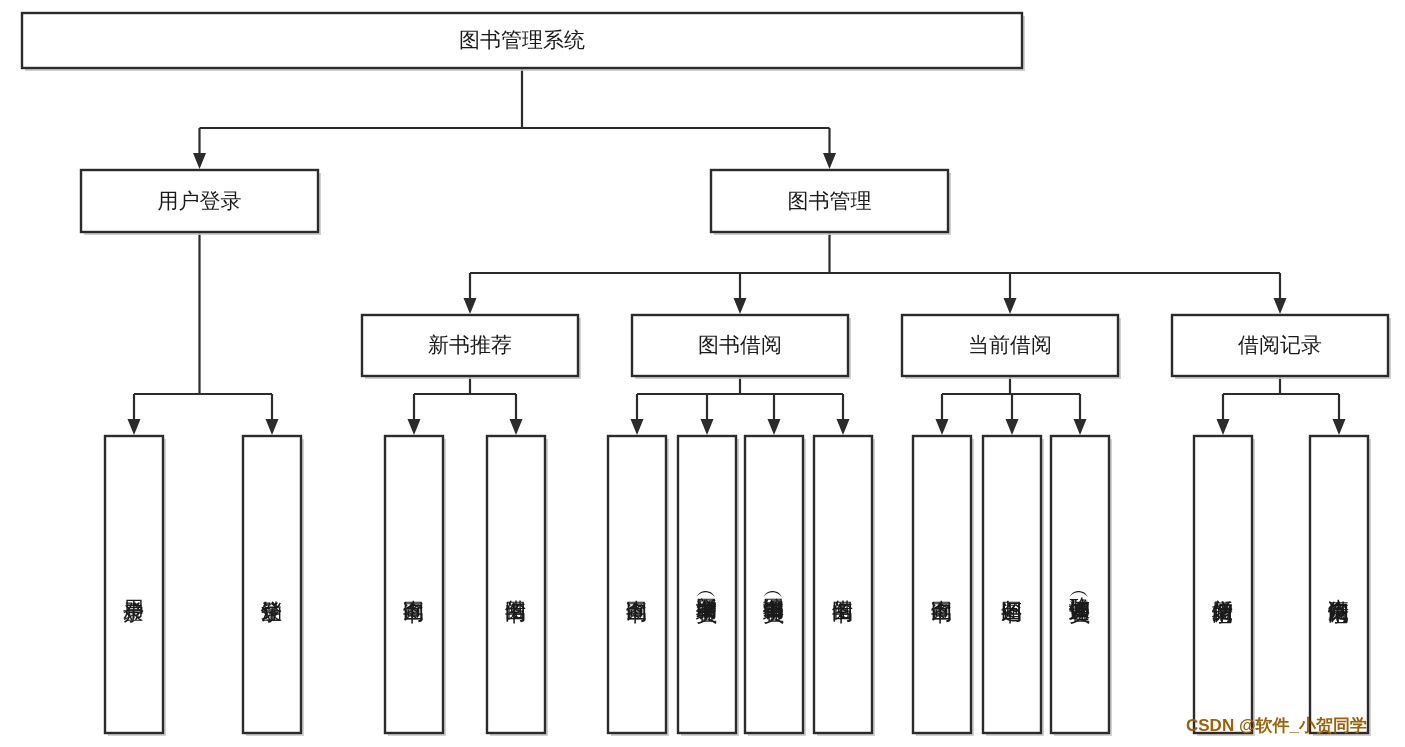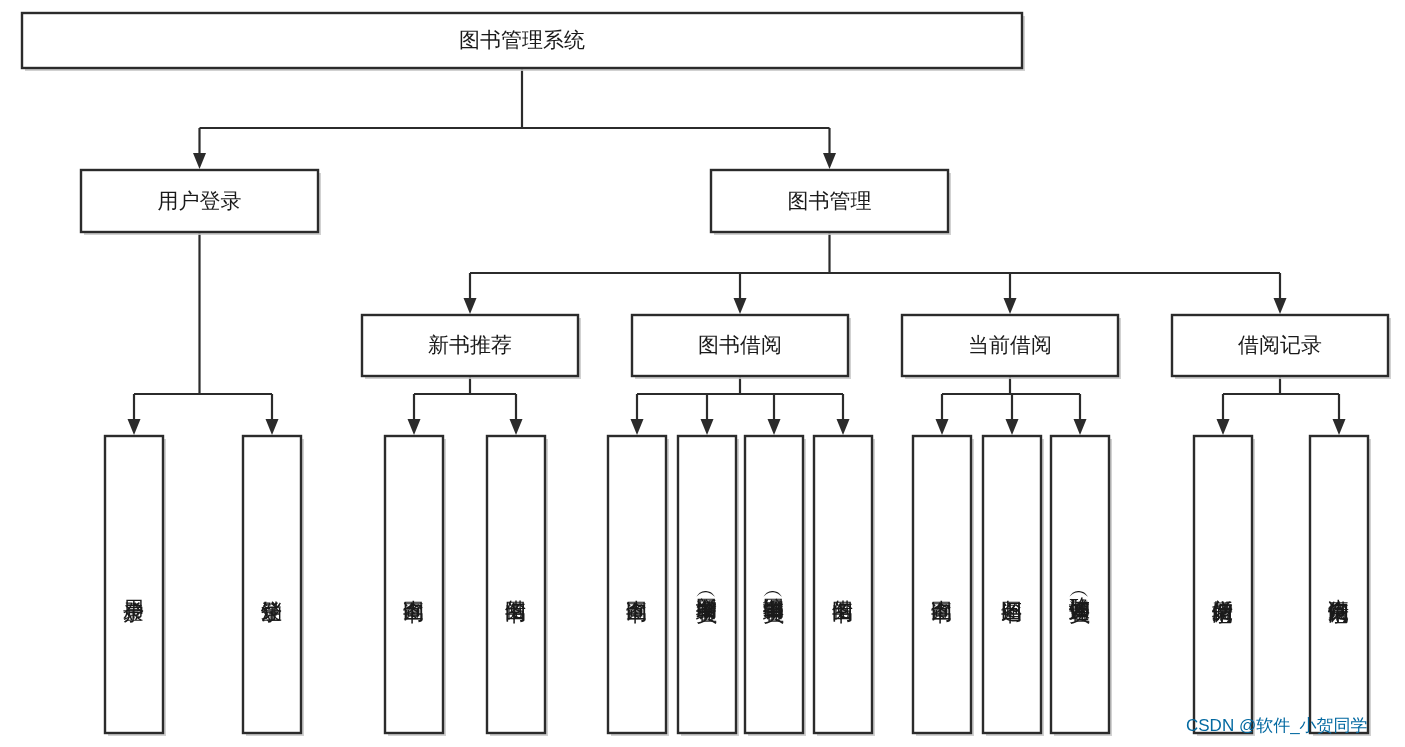--- a/index.html
+++ b/index.html
@@ -66,24 +66,25 @@
     position: absolute;
     display: flex;
     align-items: center;
     justify-content: center;
     pointer-events: none;
   }
   .watermark {
     position: absolute;
     font-family: "Liberation Sans", "DejaVu Sans", sans-serif;
     font-size: 17px;
-    color: #0369a1;
+    color: #a16207;
     white-space: nowrap;
     left: 1186px;
     top: 714px;
+    font-weight: bold;
   }
 </style>
 </head>
 <body>
 
 <div id="diagram-root">
 
   <svg class="flow" viewBox="0 0 1405 747">
     <defs></defs>
     <g id="edges-layer">

